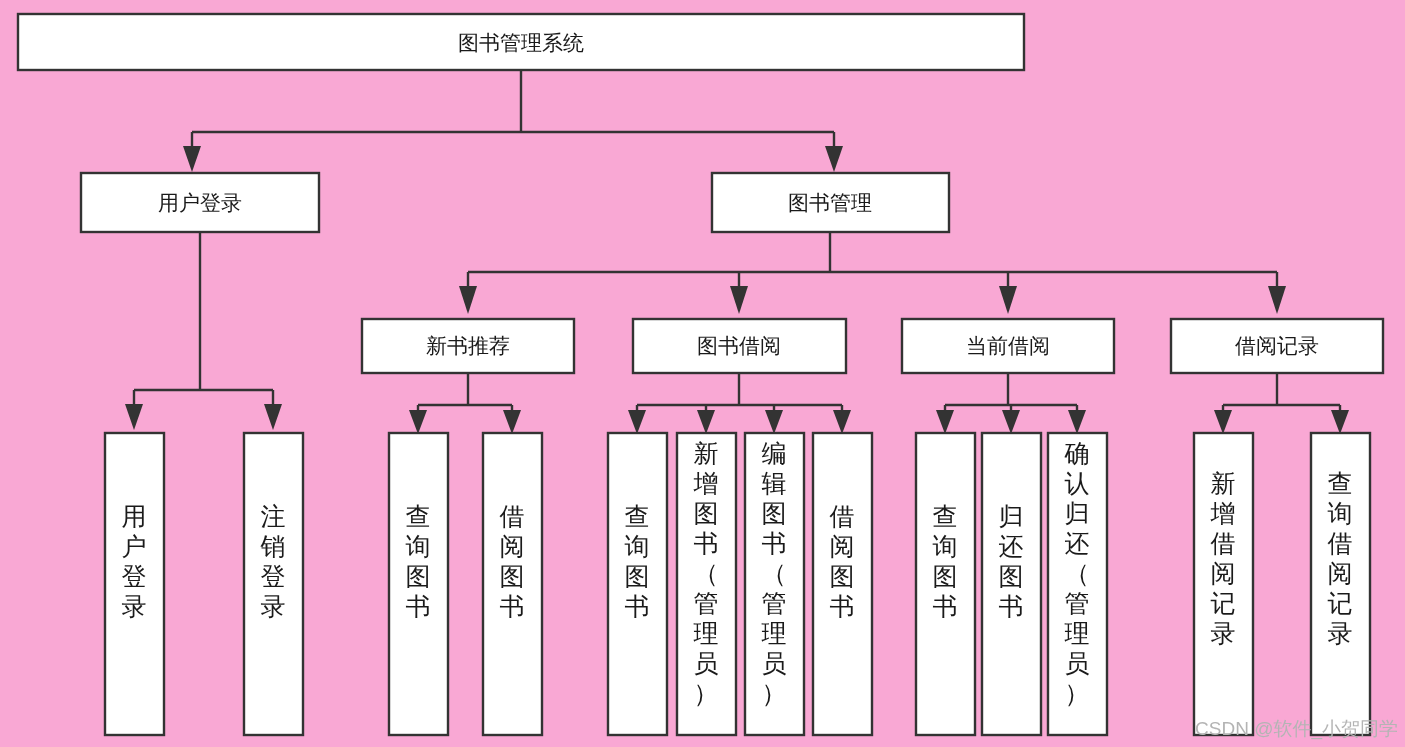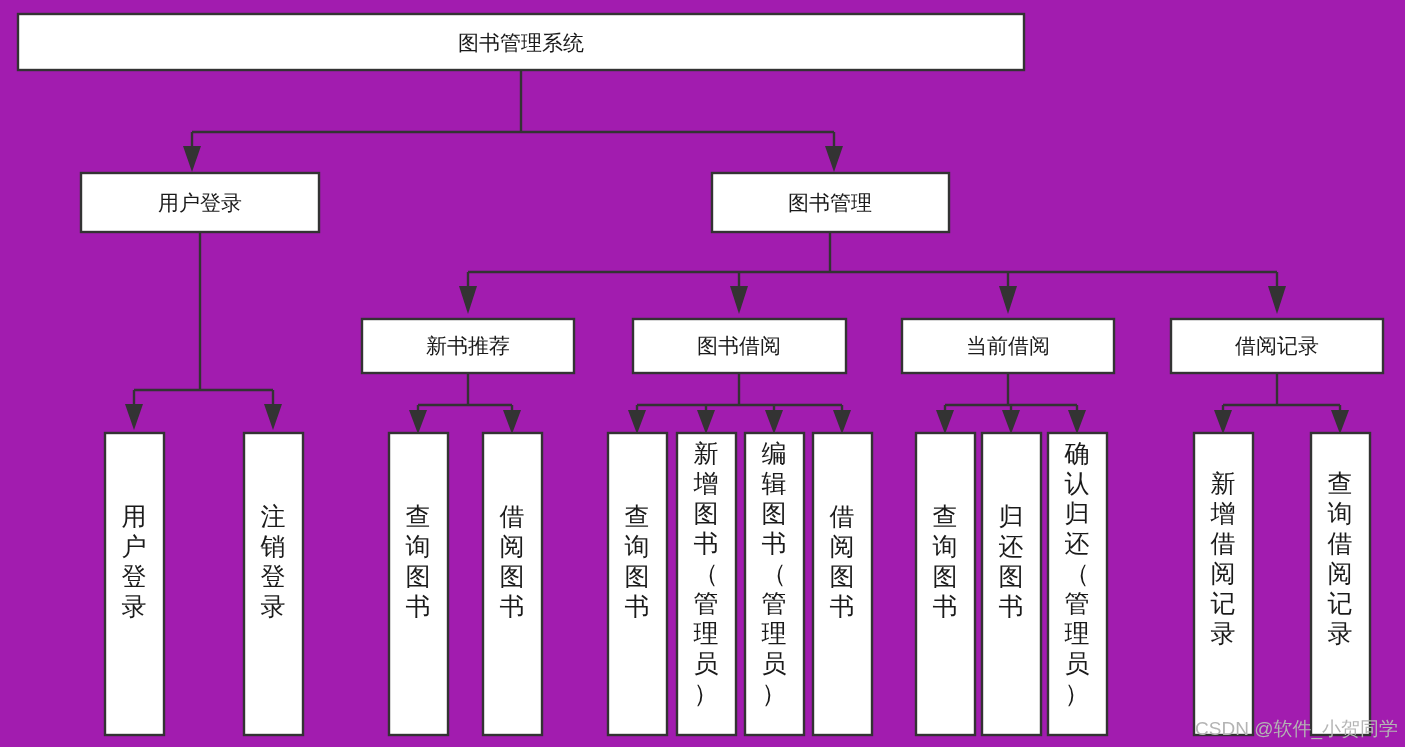--- a/index.html
+++ b/index.html
@@ -7,21 +7,21 @@
     padding: 0;
     background: #ffffff;
   }
   body {
     font-family: "Liberation Sans", "DejaVu Sans", sans-serif;
   }
   #diagram-root {
     position: relative;
     width: 1405px;
     height: 747px;
-    background: #a21caf;
+    background: #f9a8d4;
     overflow: hidden;
   }
   svg#flowchart {
     display: block;
     width: 1405px;
     height: 747px;
   }
   .node-box {
     fill: #ffffff;
     stroke: #333333;

